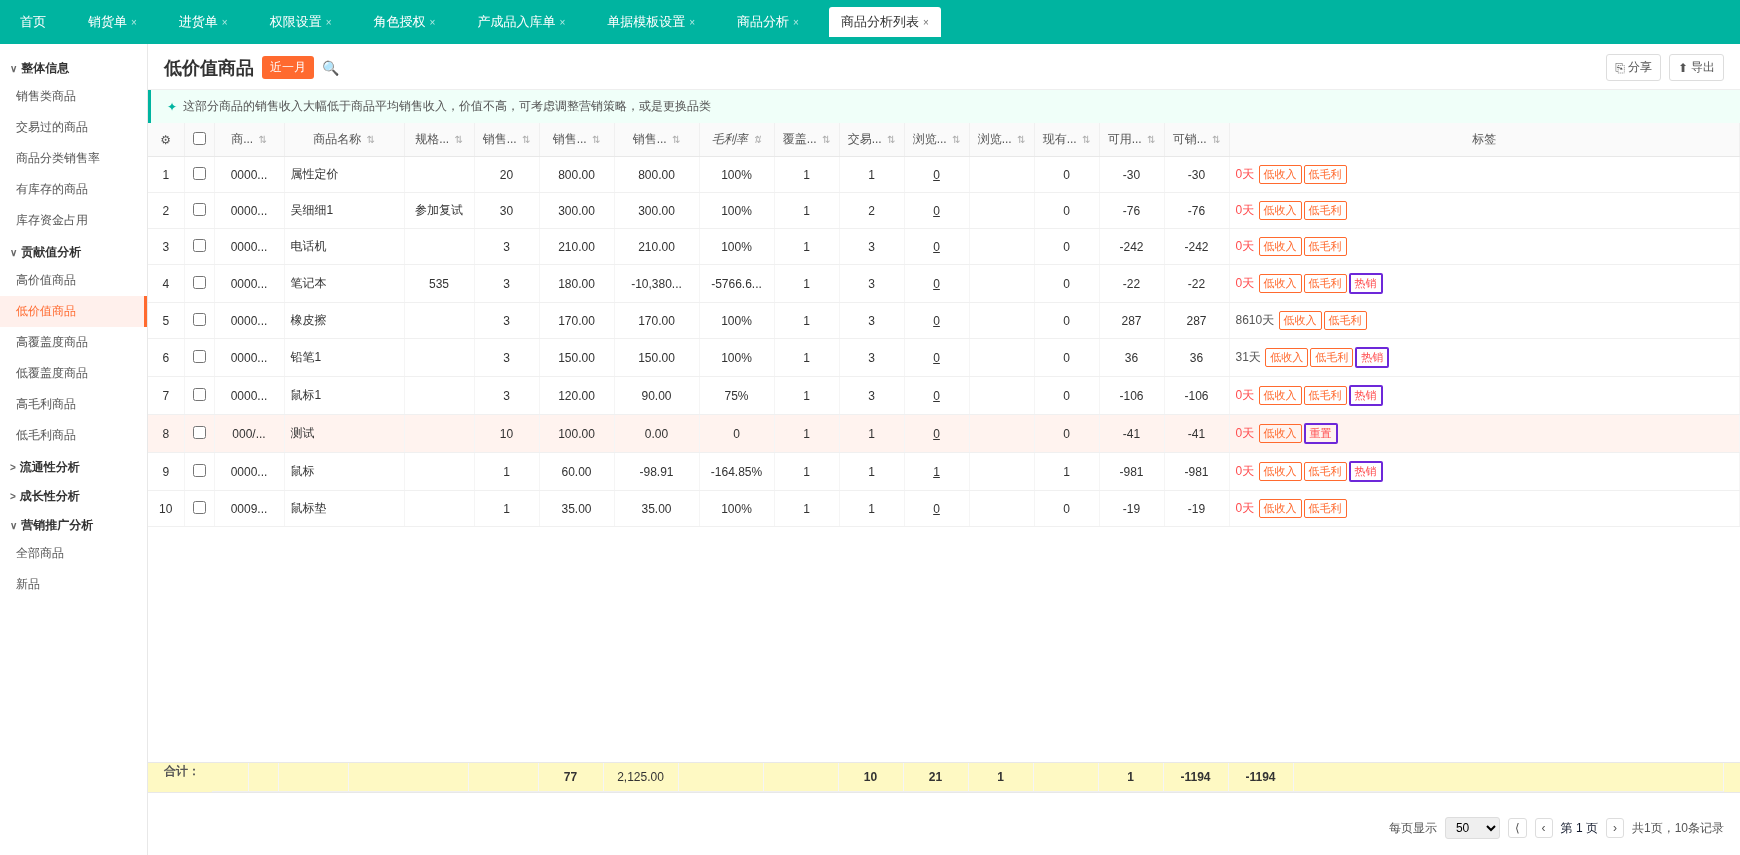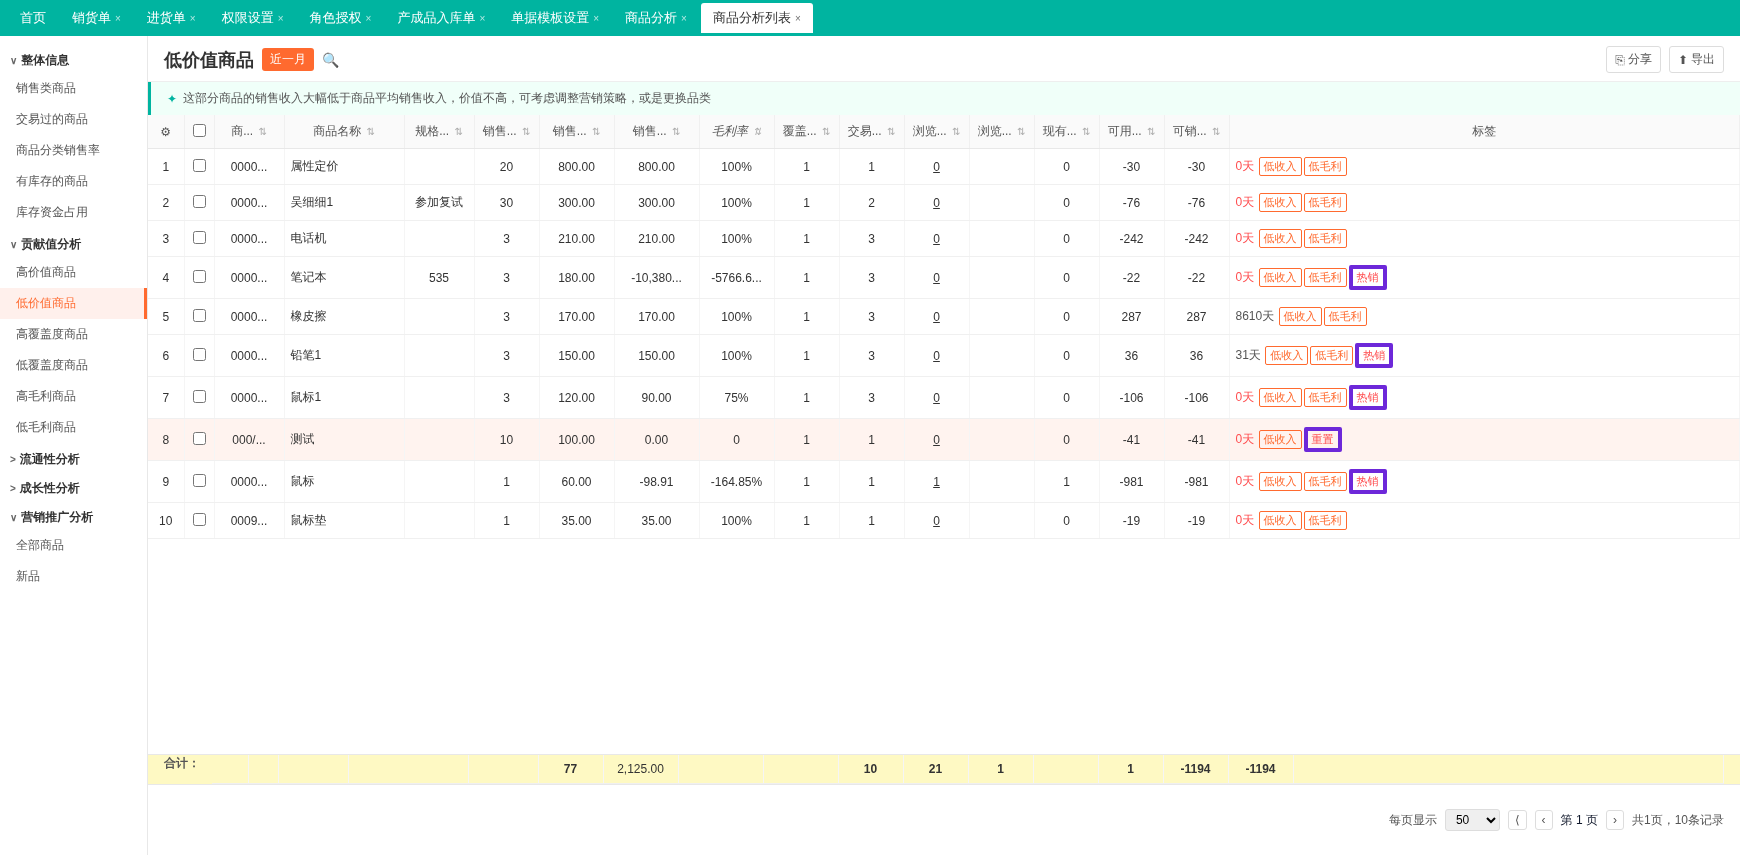--- a/index.html
+++ b/index.html
@@ -1,25 +1,25 @@
 <!DOCTYPE html>
 <html><head>
   <meta charset="utf-8">
   <style>
     * { box-sizing: border-box; margin: 0; padding: 0; font-family: 'Microsoft YaHei', SimHei, Arial, sans-serif; font-size: 12px; }
     body { background: #f5f5f5; overflow: hidden; width: 1740px; height: 855px; }
 
     
     .top-nav {
       background: #00b4a0;
-      height: 36px;
+      height: 44px;
       display: flex;
       align-items: center;
       padding: 0 8px;
-      gap: 2px;
+      gap: 18px;
     }
     .nav-item {
       color: #fff;
       padding: 6px 12px;
       cursor: pointer;
       border-radius: 3px 3px 0 0;
       white-space: nowrap;
       font-size: 13px;
       display: flex;
       align-items: center;
@@ -172,21 +172,21 @@
     tr.highlighted td { background: #fff3ef; }
     
     .tag { 
       display: inline-block;
       border-radius: 2px;
       padding: 1px 4px;
       font-size: 11px;
       margin: 1px;
     }
     .tag-orange { color: #ff6a2f; border: 1px solid #ff6a2f; }
-    .tag-red { color: #ff4d4f; border: 4px solid #6d28d9; }
+    .tag-red { color: #ff4d4f; border: 2px solid #6d28d9; }
 
     .link-underline { 
       text-decoration: underline; 
       color: #333; 
       cursor: pointer;
     }
 
     
     .table-footer {
       background: #fef9c3;

